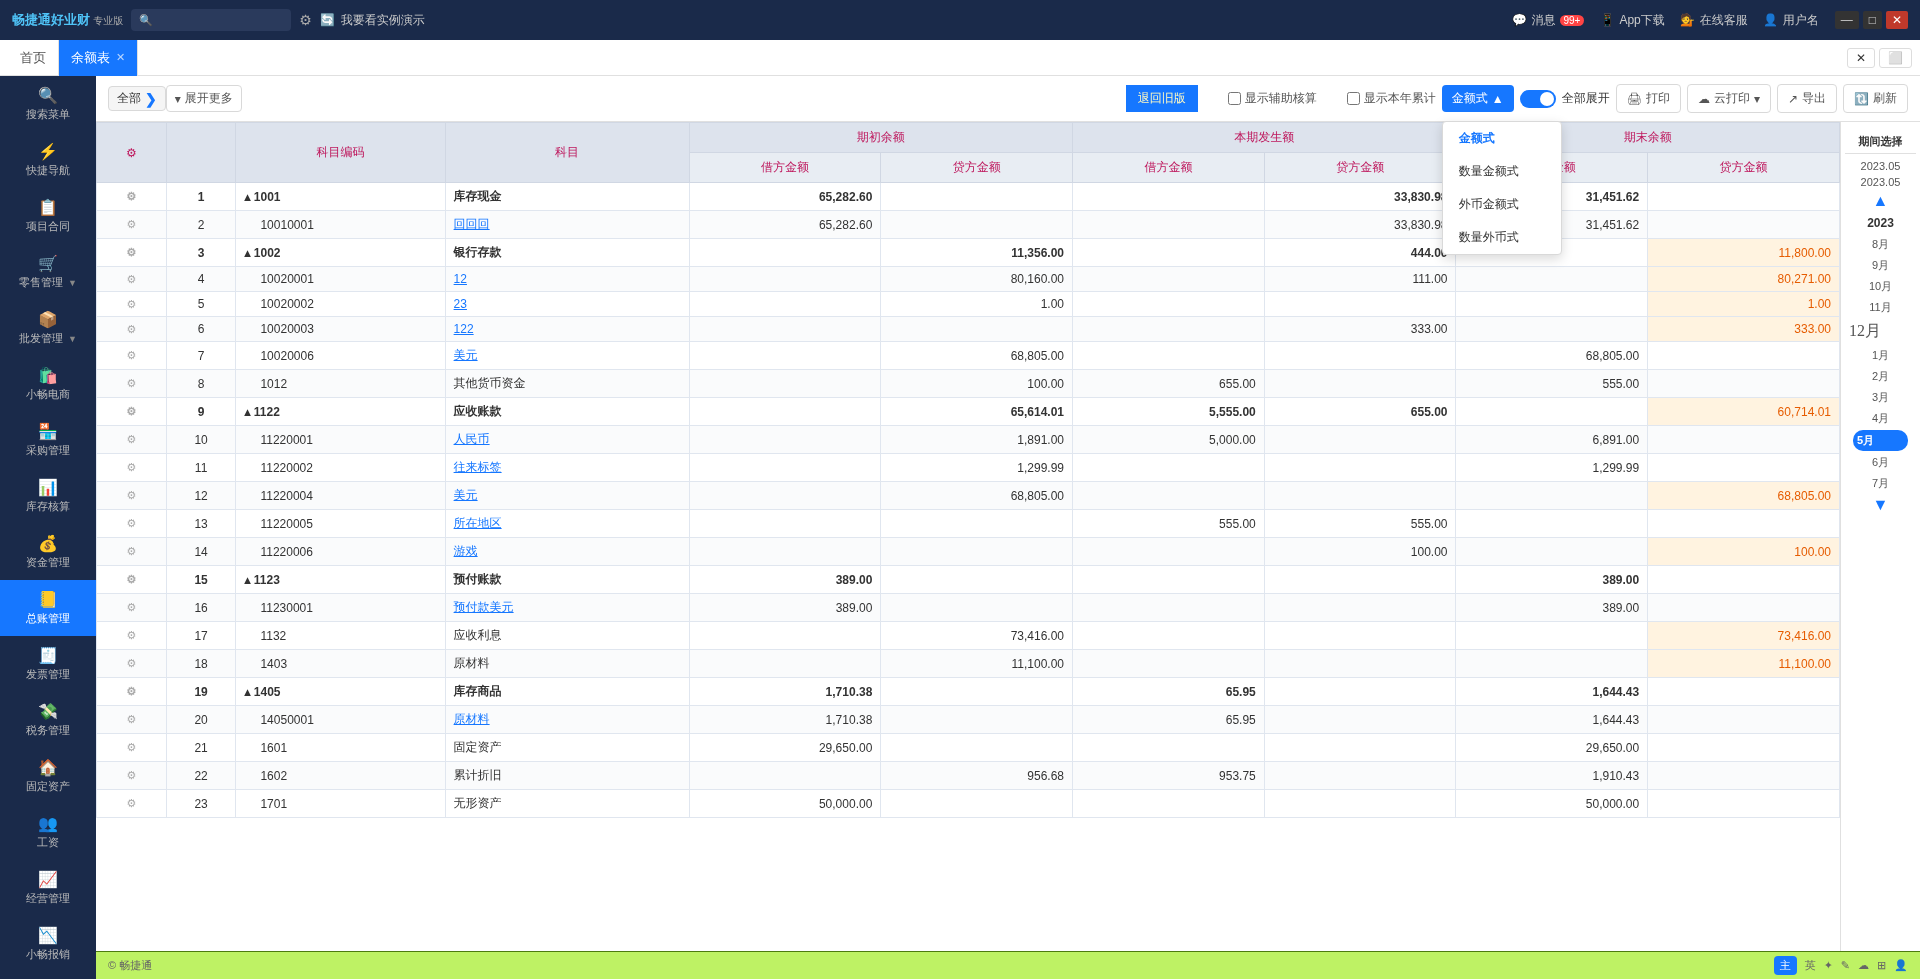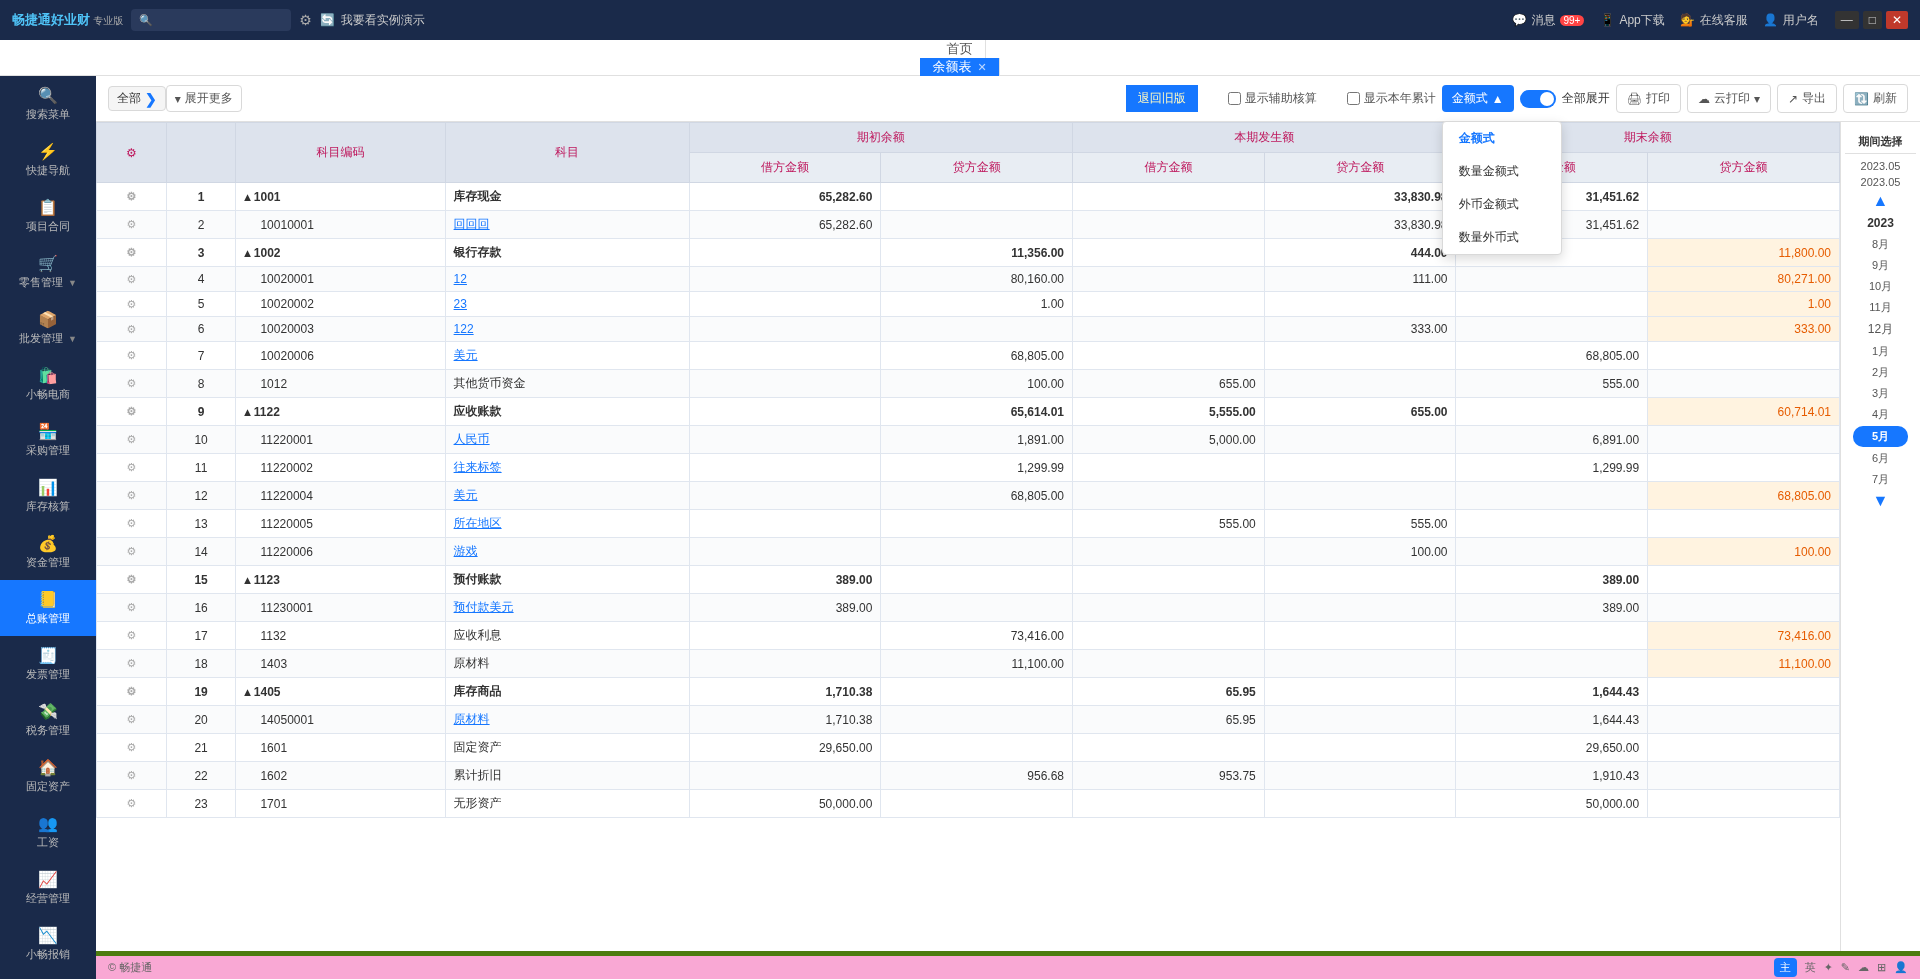--- a/index.html
+++ b/index.html
@@ -24,21 +24,20 @@
     .top-bar-right .item { display: flex; align-items: center; gap: 4px; cursor: pointer; color: #ccc; }
 
     
     .tab-bar {
       height: 36px;
       background: #fff;
       display: flex;
       align-items: center;
       padding: 0 8px;
       border-bottom: 1px solid #e0e0e0;
-      flex-direction: column;
     }
     .tab-item {
       padding: 0 12px;
       height: 36px;
       display: flex;
       align-items: center;
       cursor: pointer;
       font-size: 13px;
       color: #555;
       border-right: 1px solid #e0e0e0;
@@ -186,22 +185,22 @@
       color: #555;
       flex-shrink: 0;
     }
     .right-panel-header { font-size: 11px; color: #333; font-weight: bold; text-align: center; padding: 4px 0; border-bottom: 1px solid #e0e0e0; margin-bottom: 4px; }
     .right-panel-year { font-weight: bold; color: #333; text-align: center; font-size: 12px; padding: 4px 0; }
     .right-panel-nav { text-align: center; cursor: pointer; color: #1677ff; font-size: 16px; padding: 2px; }
 
     
     .status-bar {
       height: 28px;
-      background: #f9a8d4;
-      border-top: 5px solid #4d7c0f;
+      background: #bef264;
+      border-top: 1px solid #4d7c0f;
       display: flex;
       align-items: center;
       padding: 0 12px;
       gap: 12px;
       font-size: 11px;
       color: #666;
     }
     .status-bar-right { margin-left: auto; display: flex; align-items: center; gap: 8px; }
 
     
@@ -746,26 +745,26 @@
         <div class="right-panel-header">期间选择</div>
         <div style="text-align:center;font-size:11px;color:#555;padding:2px 0;">2023.05</div>
         <div style="text-align:center;font-size:11px;color:#555;padding:2px 0;">2023.05</div>
         <div class="right-panel-nav">▲</div>
         <div class="right-panel-year">2023</div>
         <div id="month-list">
             <div style="text-align: center; padding: 3px 4px; cursor: pointer; font-size: 11px; color: rgb(85, 85, 85);">8月</div>
             <div style="text-align: center; padding: 3px 4px; cursor: pointer; font-size: 11px; color: rgb(85, 85, 85);">9月</div>
             <div style="text-align: center; padding: 3px 4px; cursor: pointer; font-size: 11px; color: rgb(85, 85, 85);">10月</div>
             <div style="text-align: center; padding: 3px 4px; cursor: pointer; font-size: 11px; color: rgb(85, 85, 85);">11月</div>
-            <div style="text-align: center; padding: 3px 4px; cursor: pointer; font-size: 12px; color: rgb(85, 85, 85);">12月</div>
+            <div style="text-align: left; padding: 3px 4px; cursor: pointer; font-size: 16px; color: rgb(85, 85, 85); font-family: Liberation Serif, serif;">12月</div>
             <div style="text-align: center; padding: 3px 4px; cursor: pointer; font-size: 11px; color: rgb(85, 85, 85);">1月</div>
             <div style="text-align: center; padding: 3px 4px; cursor: pointer; font-size: 11px; color: rgb(85, 85, 85);">2月</div>
             <div style="text-align: center; padding: 3px 4px; cursor: pointer; font-size: 11px; color: rgb(85, 85, 85);">3月</div>
             <div style="text-align: center; padding: 3px 4px; cursor: pointer; font-size: 11px; color: rgb(85, 85, 85);">4月</div>
-            <div style="text-align: center; padding: 3px 4px; cursor: pointer; font-size: 11px; background: rgb(22, 119, 255); color: rgb(255, 255, 255); border-radius: 10px; margin: 1px 8px; font-weight: bold;">5月</div>
+            <div style="text-align: left; padding: 3px 4px; cursor: pointer; font-size: 11px; background: rgb(22, 119, 255); color: rgb(255, 255, 255); border-radius: 10px; margin: 1px 8px; font-weight: bold;">5月</div>
             <div style="text-align: center; padding: 3px 4px; cursor: pointer; font-size: 11px; color: rgb(85, 85, 85);">6月</div>
             <div style="text-align: center; padding: 3px 4px; cursor: pointer; font-size: 11px; color: rgb(85, 85, 85);">7月</div>
           </div>
         <div class="right-panel-nav">▼</div>
       </div>
     </div>
 
     <div class="status-bar">
       <span>© 畅捷通</span>
       <div class="status-bar-right">

